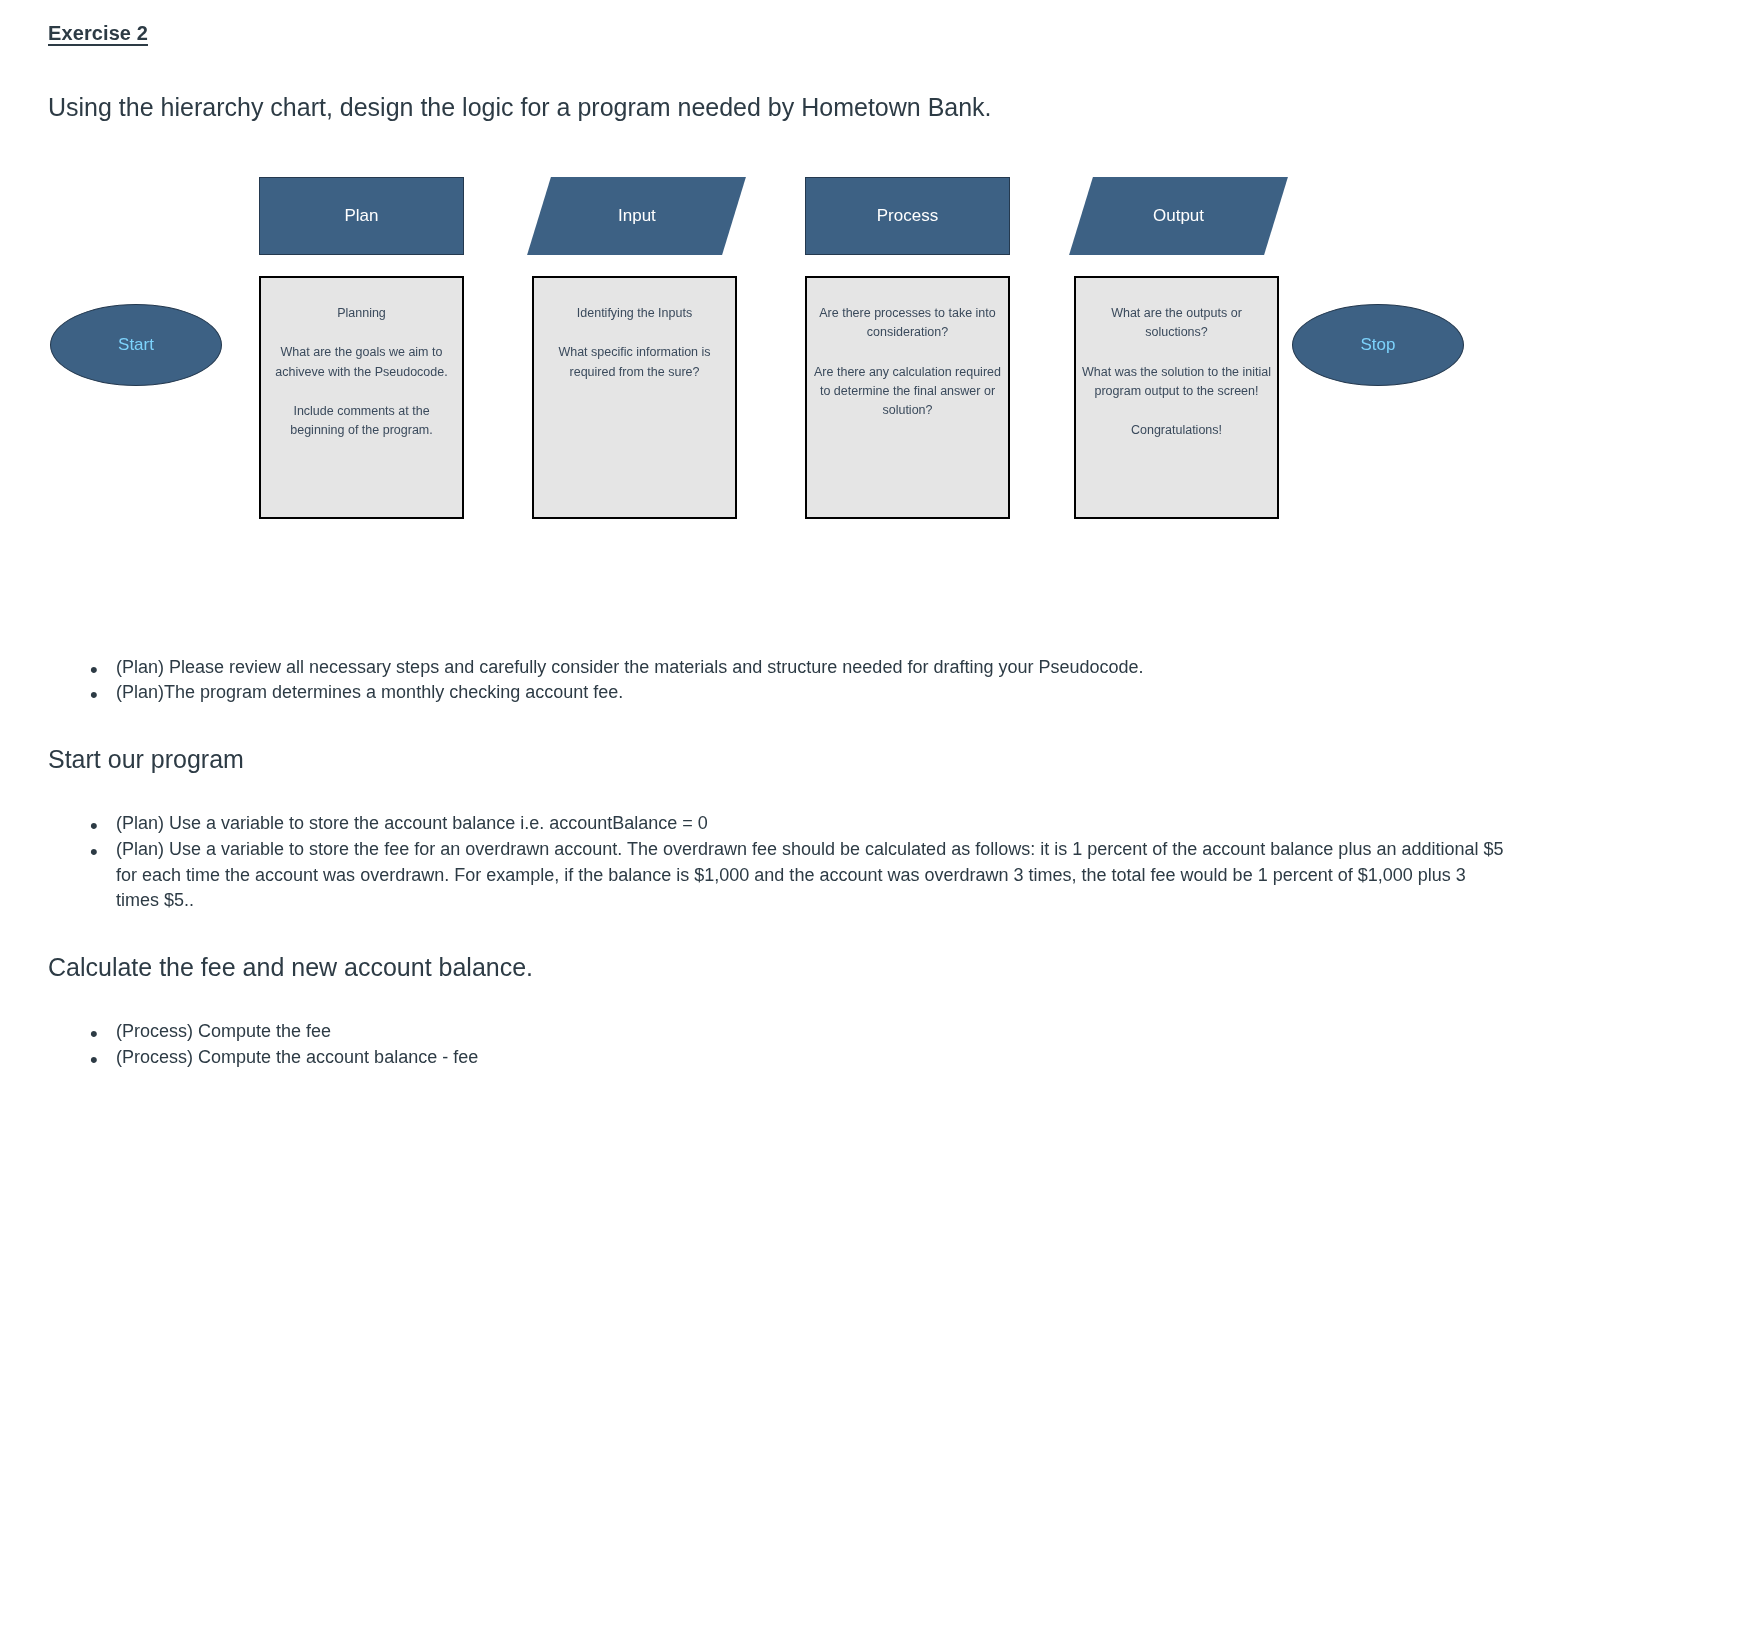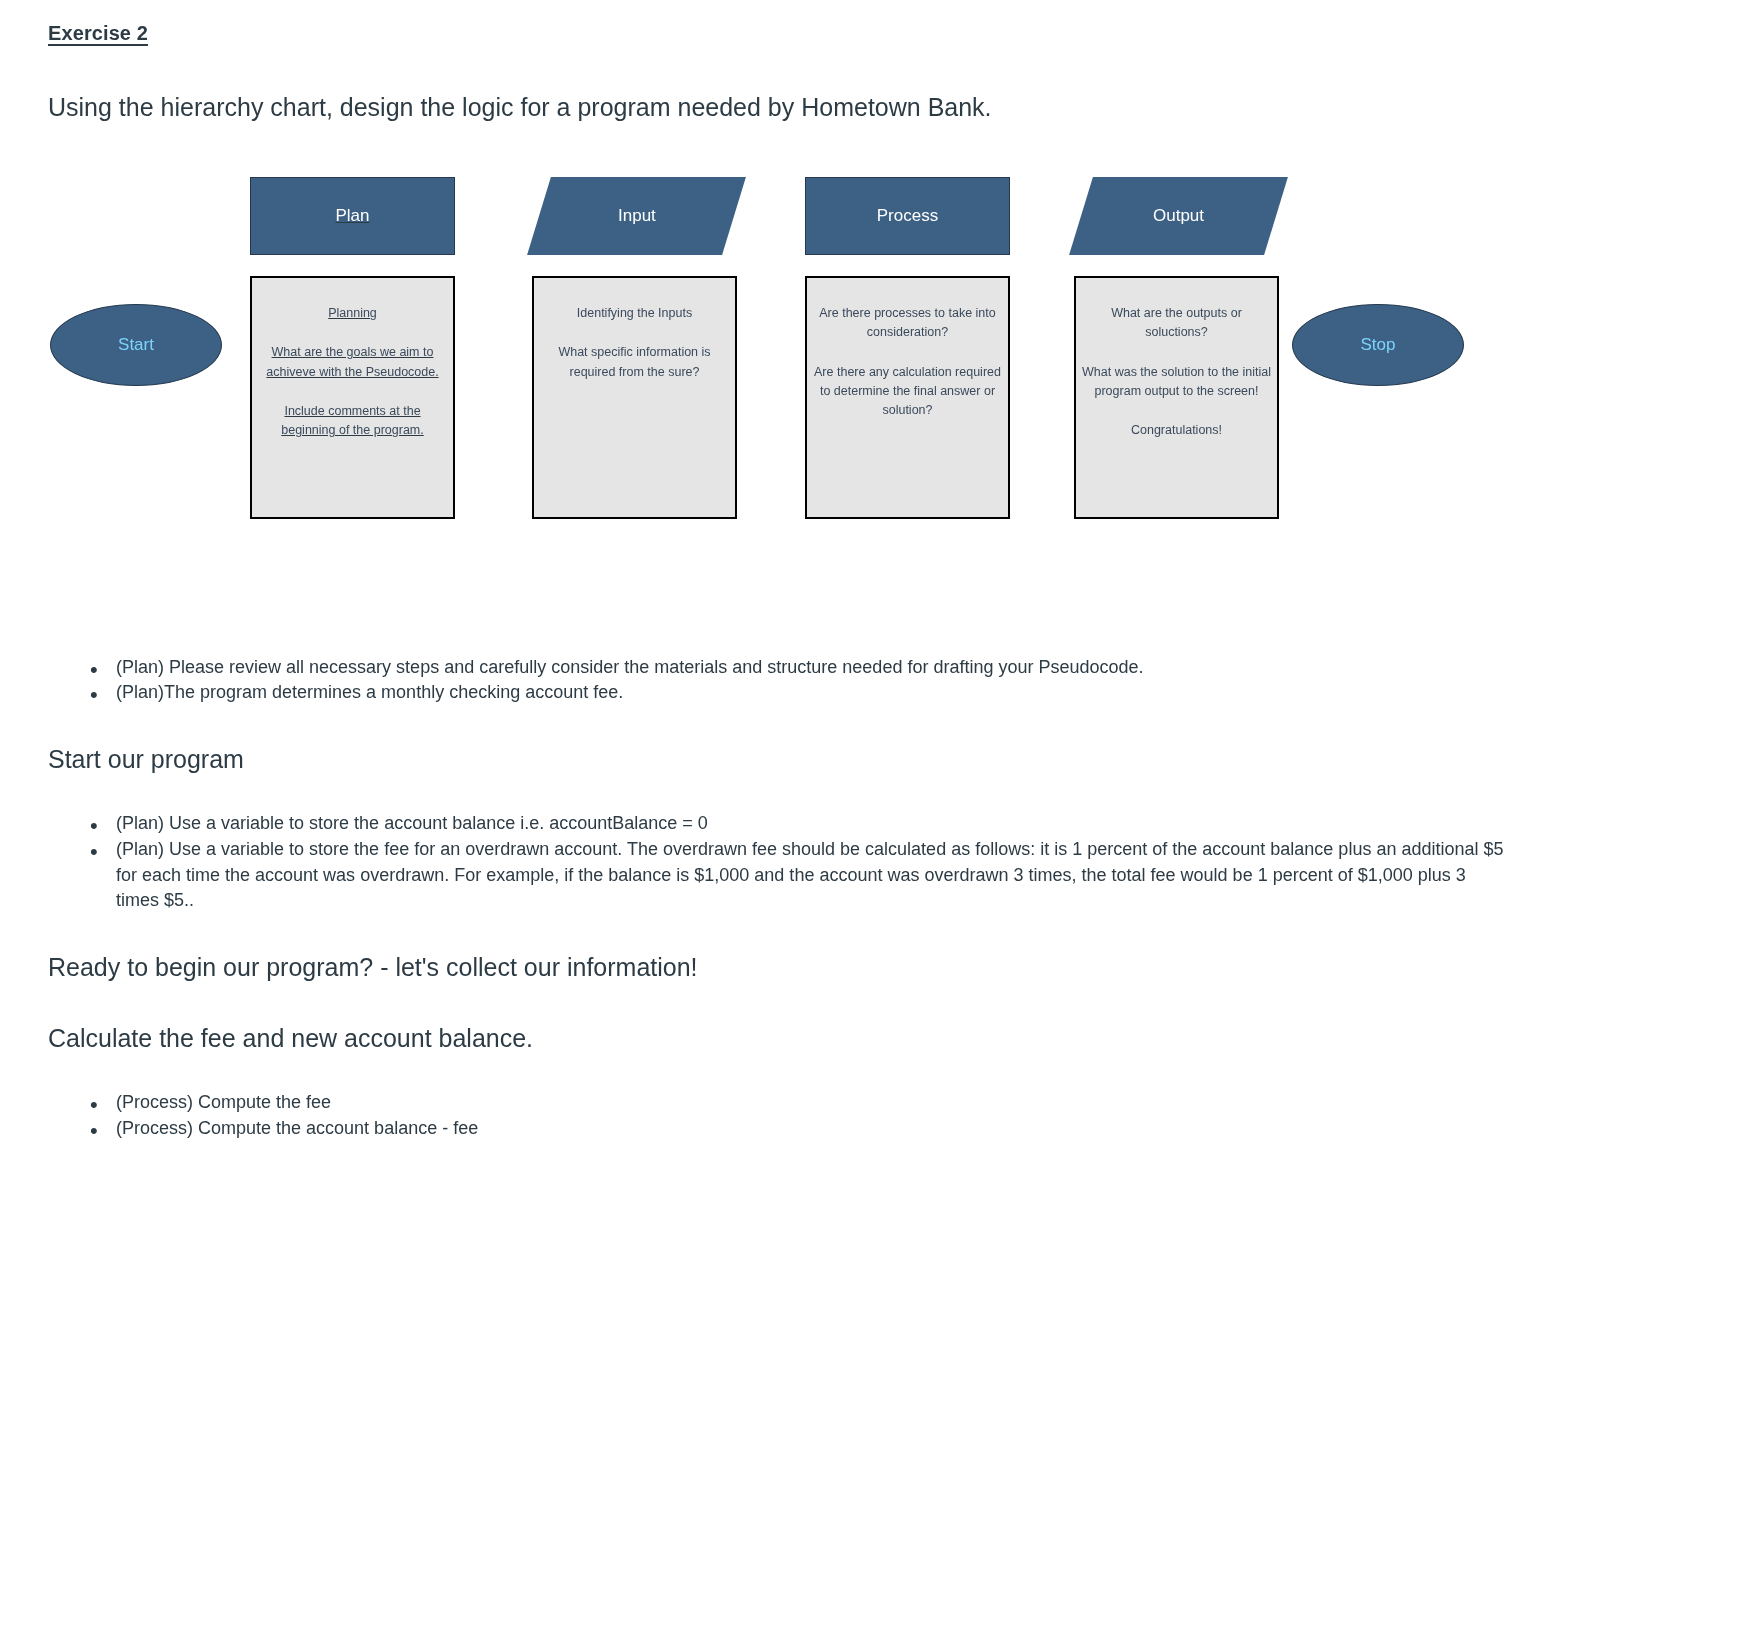--- a/index.html
+++ b/index.html
@@ -58,21 +58,21 @@
     font-size: 17px;
     display: flex;
     align-items: center;
     justify-content: center;
     font-family: "Liberation Sans", sans-serif;
   }
   .ellipse.start { left: 2px;  top: 127px; }
   .ellipse.stop  { left: 1244px; top: 127px; }
 
   .col { position: absolute; top: 0; }
-  .col.c0 { left: 202px; text-decoration: underline; }
+  .col.c0 { left: 211px; }
   .col.c1 { left: 484px; }
   .col.c2 { left: 757px; }
   .col.c3 { left: 1026px; }
 
   .header-shape {
     width: 205px;
     height: 78px;
     background: #3d6184;
     border: 1px solid #24394f;
     color: #ffffff;
@@ -217,21 +217,20 @@
     </ul>
 
     <p class="para">Start our program</p>
 
 
     <ul class="bullets w-wide spaced-top">
       <li>(Plan) Use a variable to store the account balance i.e. accountBalance = 0</li>
       <li>(Plan) Use a variable to store the fee for an overdrawn account. The overdrawn fee should be calculated as follows: it is 1 percent of the account balance plus an additional $5 for each time the account was overdrawn. For example, if the balance is $1,000 and the account was overdrawn 3 times, the total fee would be 1 percent of $1,000 plus 3 times $5..</li>
     </ul>
 
-    <p class="para">Ready to begin our program? - let's collect our information!</p>
 
 
     <p class="para">Calculate the fee and new account balance.</p>
 
     <ul class="bullets w-wide spaced-top">
       <li>(Process) Compute the fee</li>
       <li>(Process) Compute the account balance - fee</li>
     </ul>
 
   </div>

